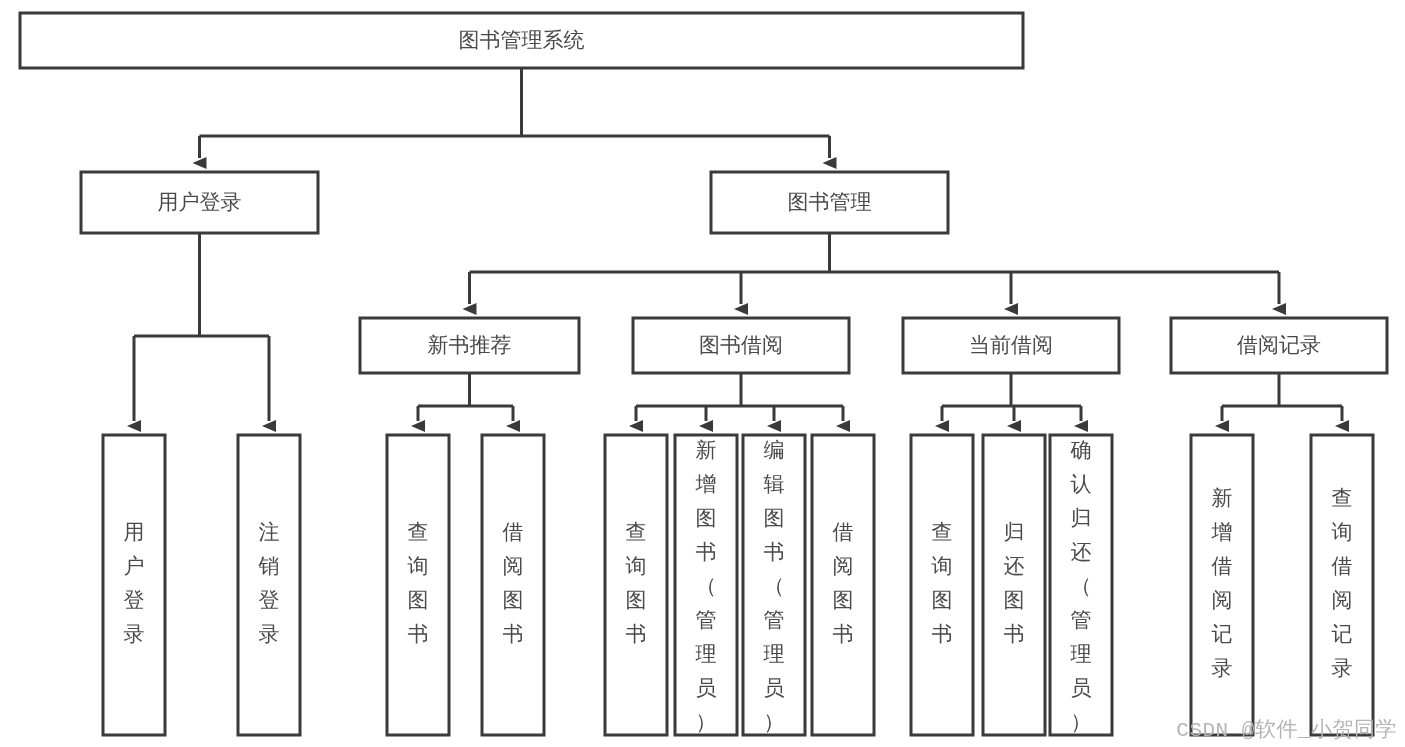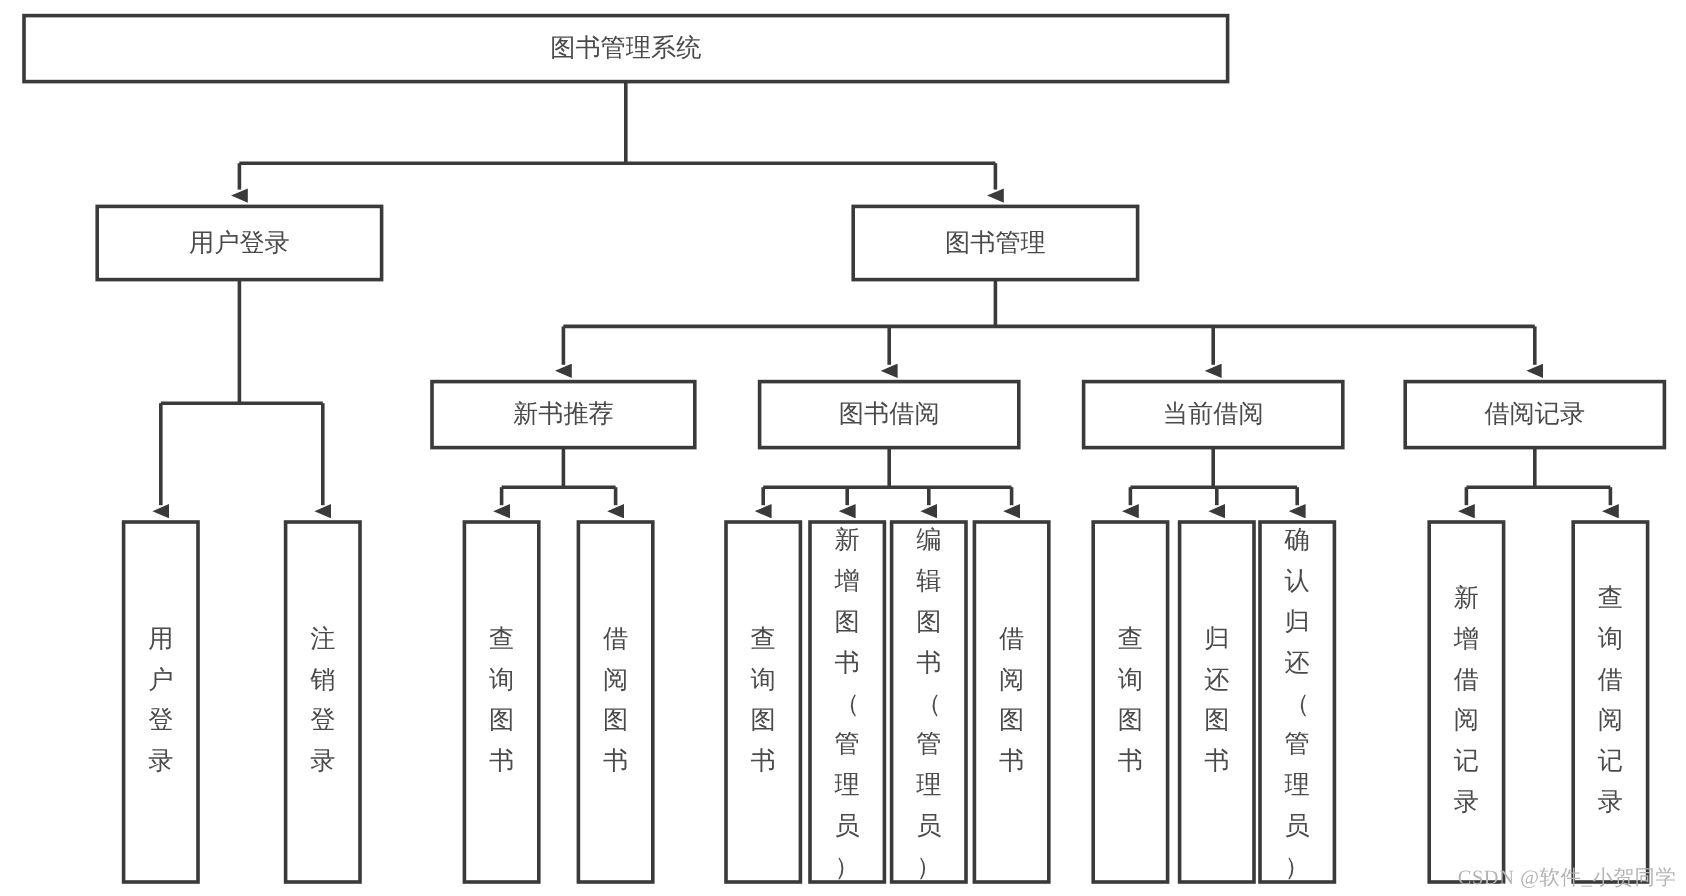--- a/index.html
+++ b/index.html
@@ -49,22 +49,22 @@
   .node-label-v {
     font-family: "Liberation Sans", "DejaVu Sans", sans-serif;
     font-size: 21px;
     fill: #4a4a4a;
     text-anchor: middle;
   }
   .watermark {
     position: absolute;
     right: 8px;
     bottom: 4px;
-    font-family: Liberation Serif, serif;
-    font-size: 17px;
+    font-family: Liberation Mono, monospace;
+    font-size: 21px;
     color: #b4b4b4;
     white-space: nowrap;
     letter-spacing: 0.5px;
   }
 </style>
 </head>
 <body>
 
 <div id="diagram-root">
   <svg class="diagram-canvas" viewBox="0 0 1405 747">

